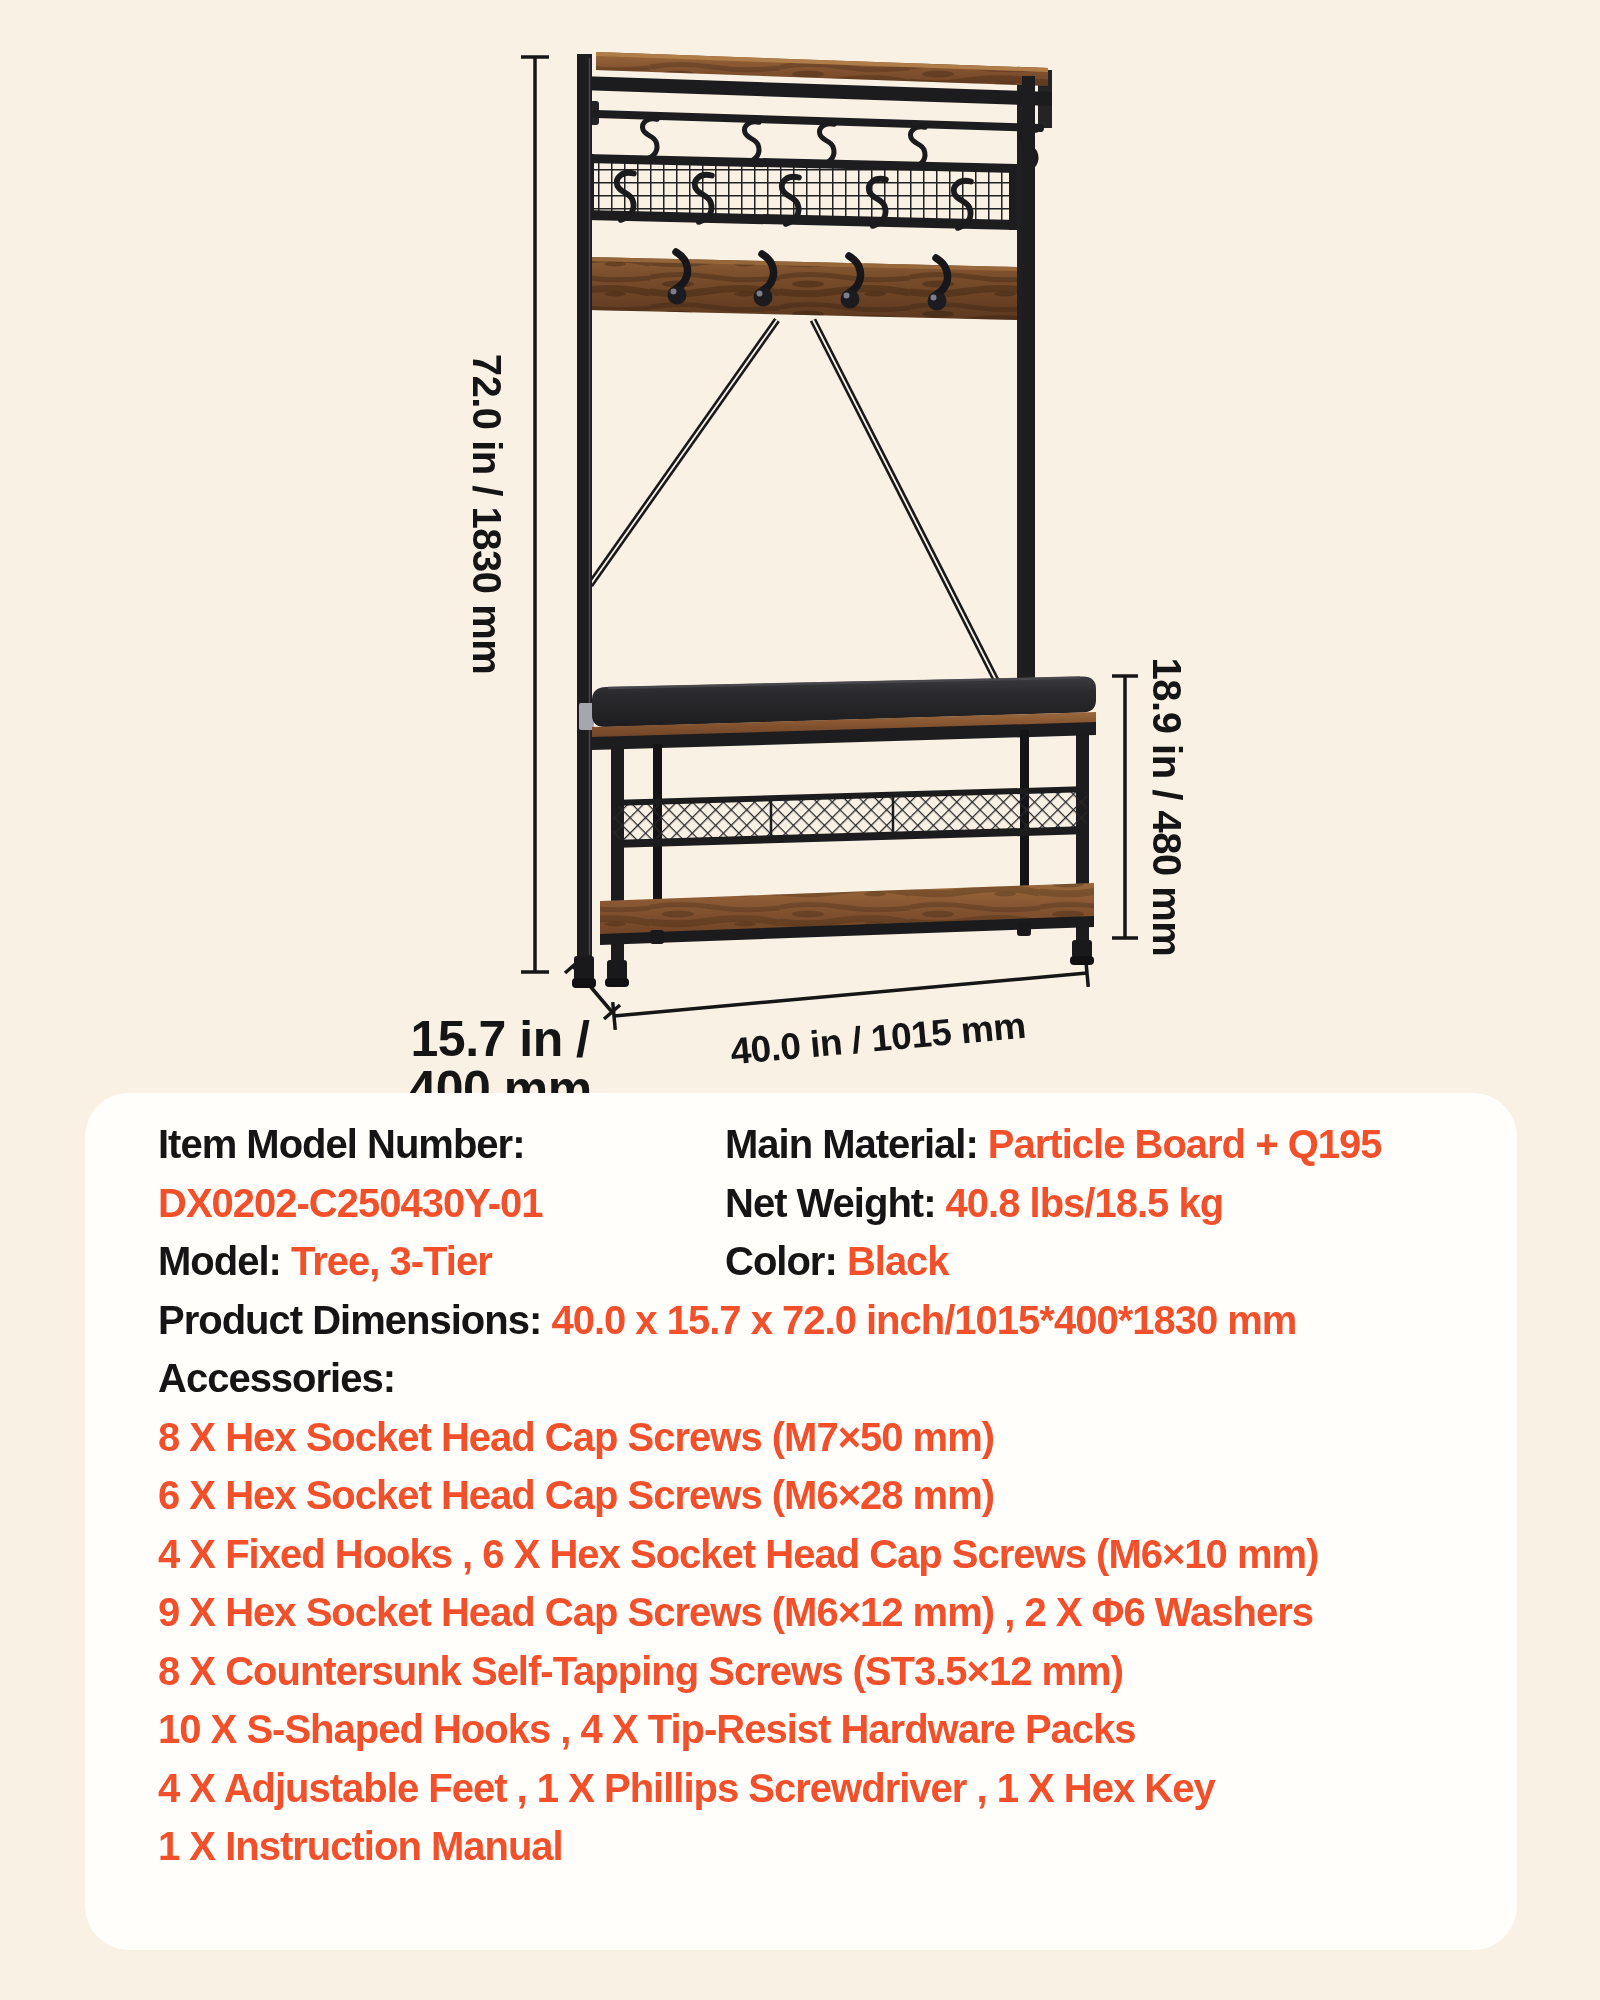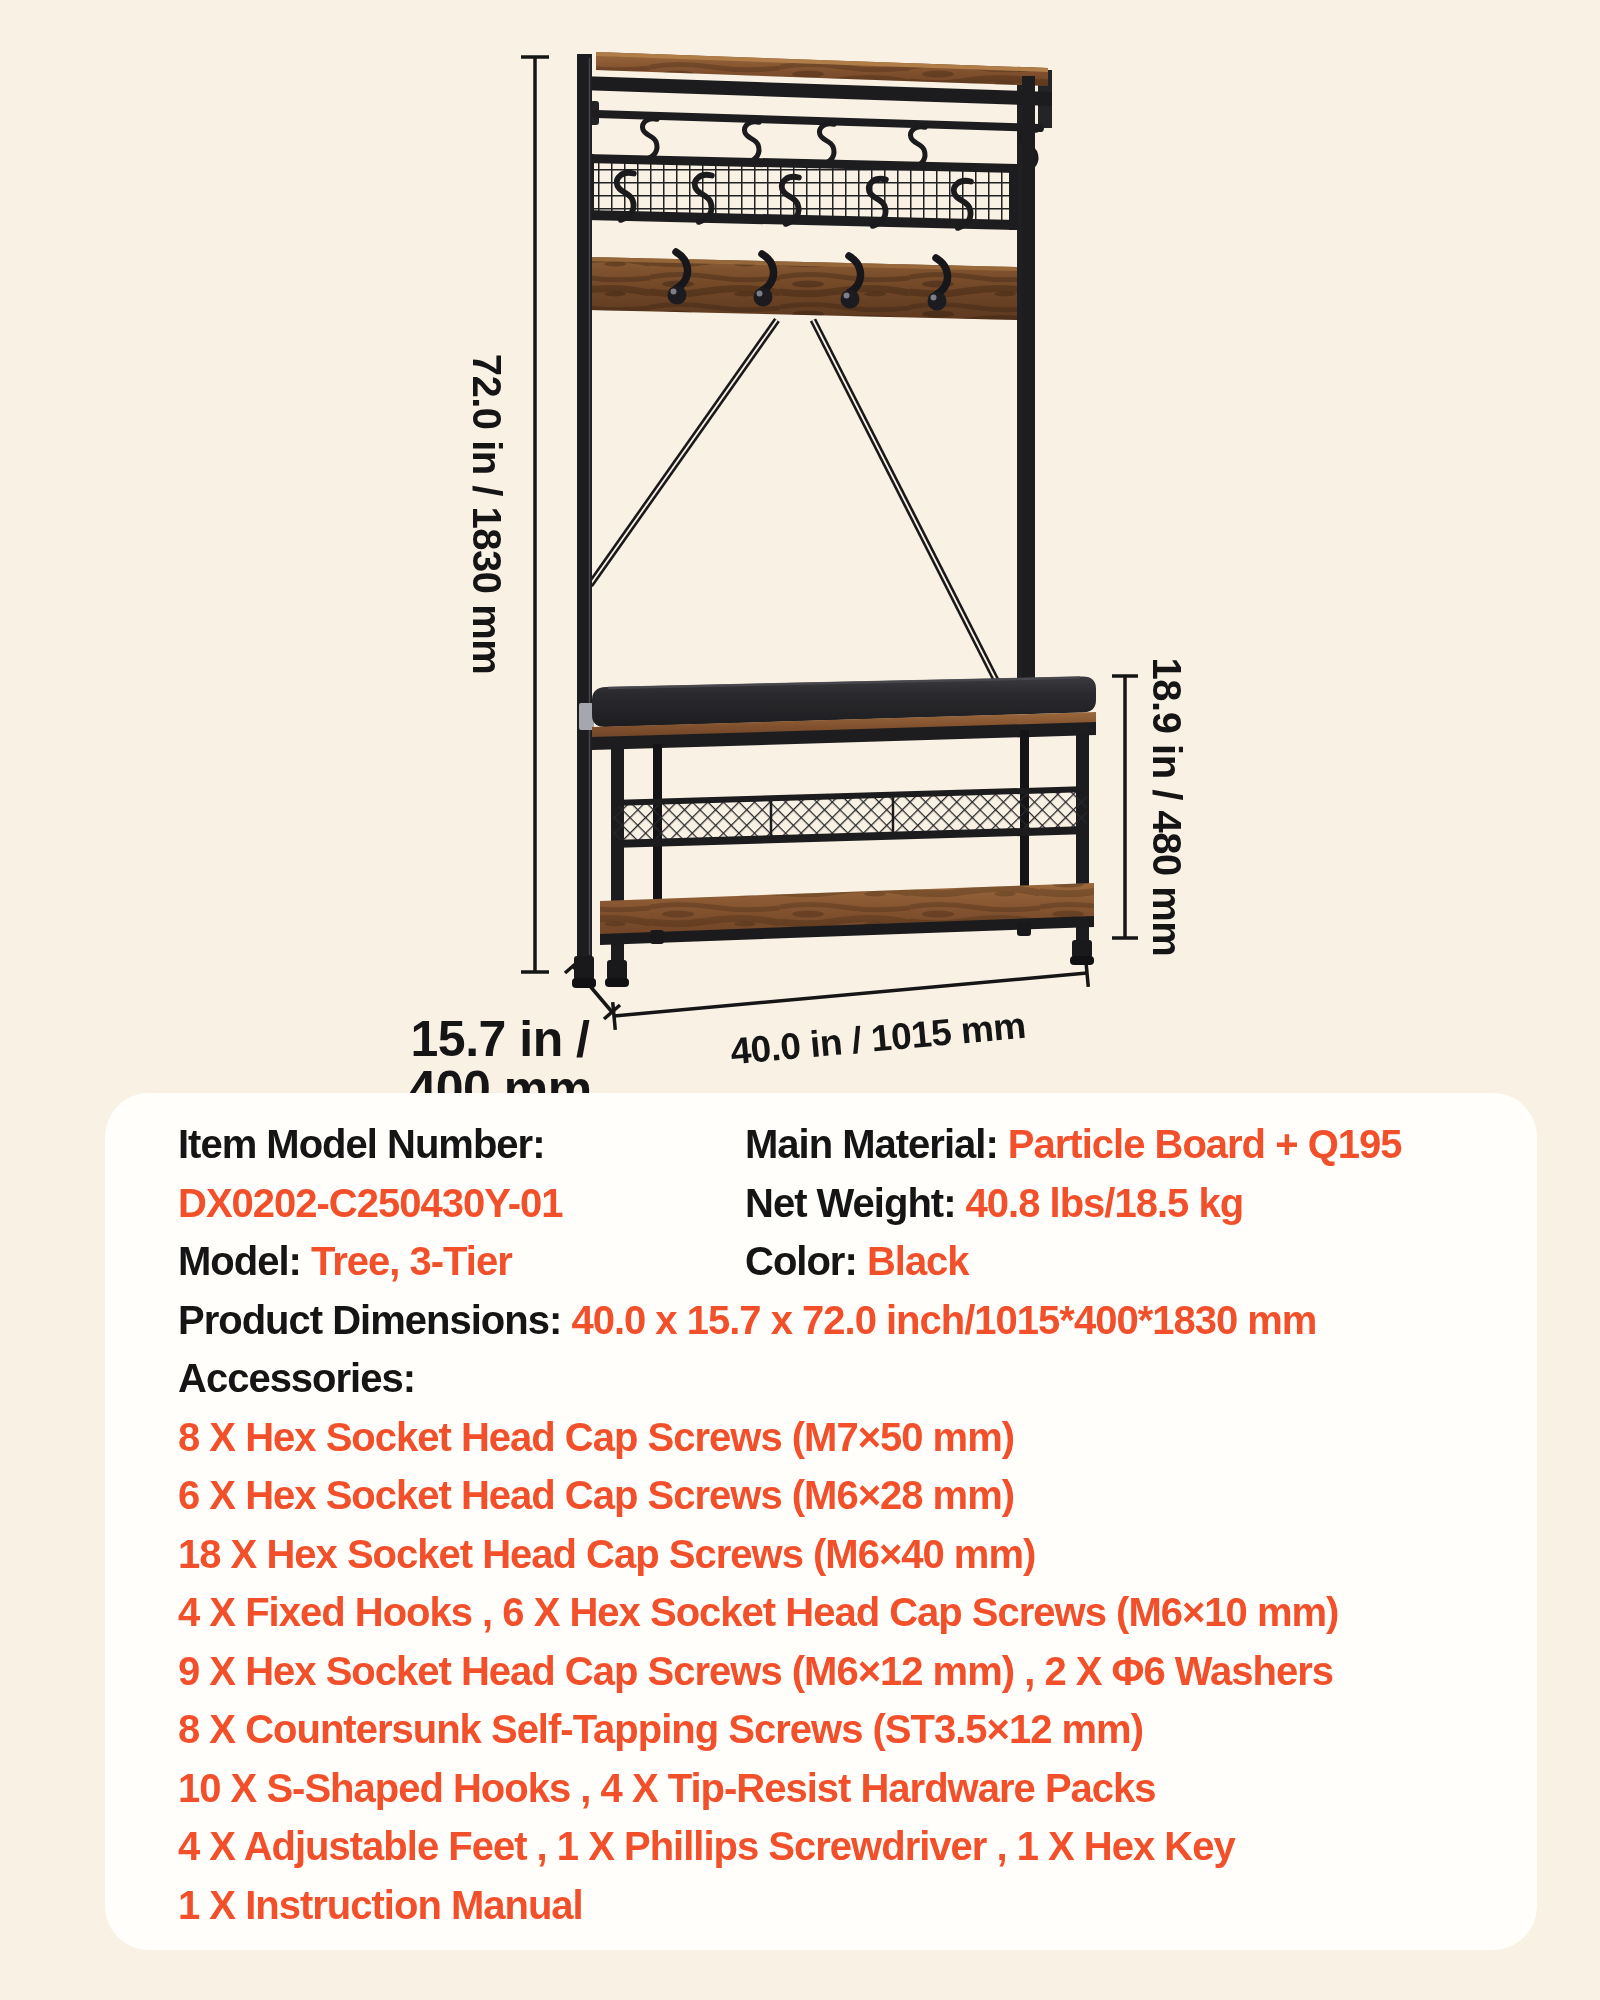--- a/index.html
+++ b/index.html
@@ -11,21 +11,21 @@
   .illustration{position:absolute;left:0;top:0;width:1600px;height:2000px;}
   .dim-label{
     position:absolute;color:#151515;font-weight:bold;font-size:40px;
     letter-spacing:-0.5px;text-align:center;white-space:nowrap;line-height:48px;
   }
   .dim-label.vert{transform:rotate(90deg);}
   .dim-label.width-rot{transform:rotate(-5.2deg);font-size:37px;}
   .dim-label.depth{line-height:50px;font-size:50px;}
   .spec-card{
     position:absolute;left:85px;top:1093px;width:1432px;height:857px;
-    background:#FFFEFA;border-radius:44px;margin-left:20px;
+    background:#FFFEFA;border-radius:44px;
   }
   .spec-body{
     position:absolute;left:73px;top:22px;right:30px;
     font-weight:bold;font-size:40px;letter-spacing:-1px;color:#151515;
   }
   .spec-line{position:relative;height:58.5px;line-height:58.5px;white-space:nowrap;}
   .spec-right{position:absolute;left:567px;top:0;}
   .acc{color:#F2502B;}
   .ink{color:#151515;}
 </style>
@@ -226,21 +226,20 @@
       <div class="spec-line">
         <span class="ink">Product Dimensions: </span><span class="acc">40.0 x 15.7 x 72.0 inch/1015*400*1830 mm</span>
       </div>
 
       <div class="spec-line">
         <span class="ink">Accessories:</span>
       </div>
 
       <div class="spec-line acc">8 X Hex Socket Head Cap Screws (M7×50 mm)</div>
       <div class="spec-line acc">6 X Hex Socket Head Cap Screws (M6×28 mm)</div>
-      <div class="spec-line acc">18 X Hex Socket Head Cap Screws (M6×40 mm)</div>
       <div class="spec-line acc">4 X Fixed Hooks , 6 X Hex Socket Head Cap Screws (M6×10 mm)</div>
       <div class="spec-line acc">9 X Hex Socket Head Cap Screws (M6×12 mm) , 2 X Φ6 Washers</div>
       <div class="spec-line acc">8 X Countersunk Self-Tapping Screws (ST3.5×12 mm)</div>
       <div class="spec-line acc">10 X S-Shaped Hooks , 4 X Tip-Resist Hardware Packs</div>
       <div class="spec-line acc">4 X Adjustable Feet , 1 X Phillips Screwdriver , 1 X Hex Key</div>
       <div class="spec-line acc">1 X Instruction Manual</div>
 
     </div>
   </div>
 

